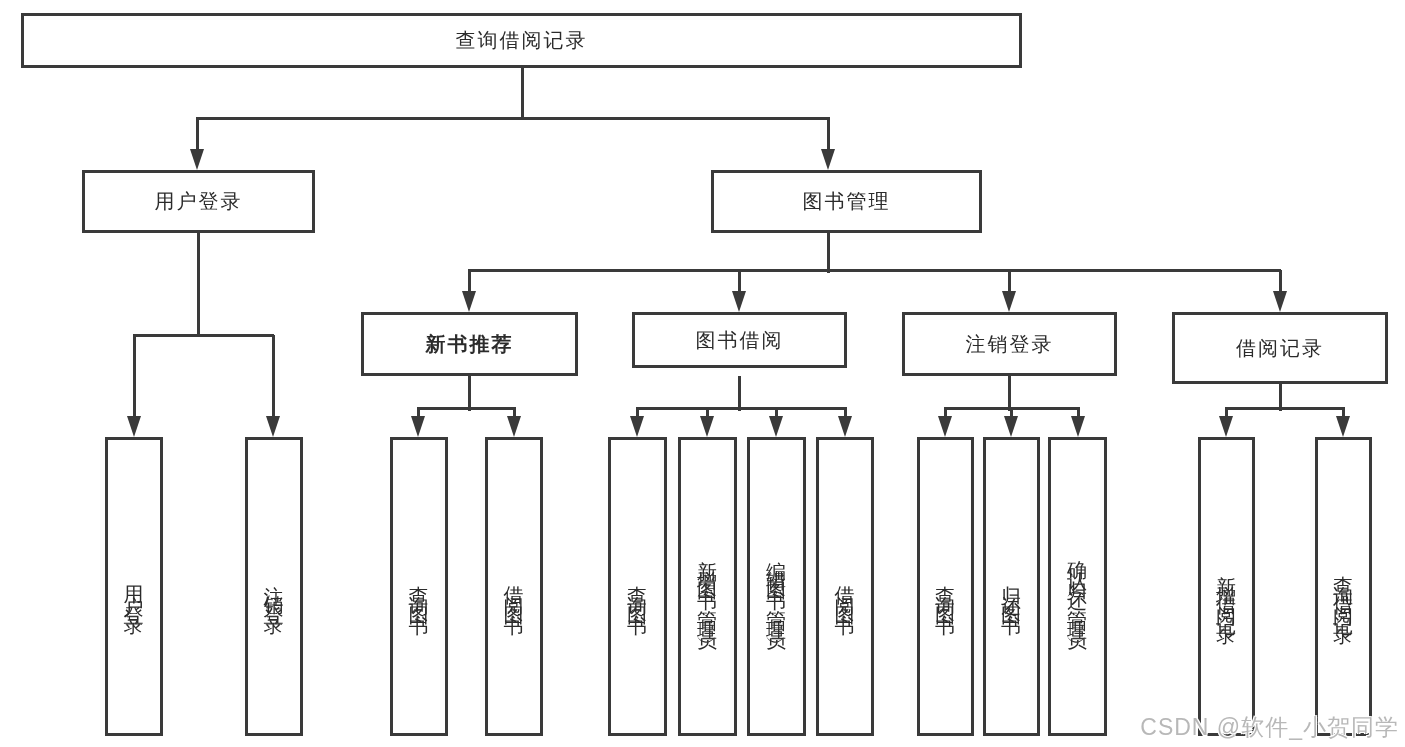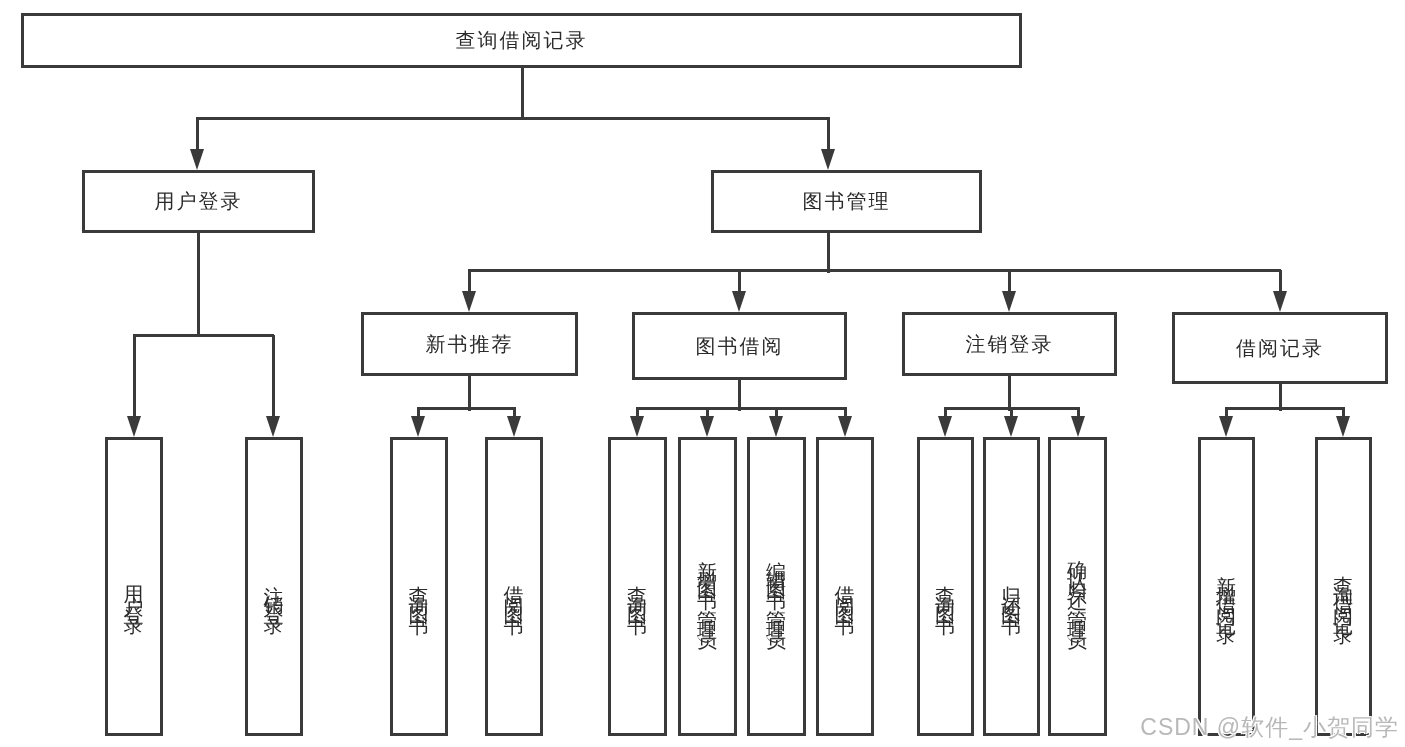--- a/index.html
+++ b/index.html
@@ -51,22 +51,22 @@
 </head>
 <body>
 
 <div class="canvas">
 
   <div class="box" style="left:21px;top:13px;width:1001px;height:55px;">查询借阅记录</div>
 
   <div class="box" style="left:82px;top:170px;width:233px;height:63px;">用户登录</div>
   <div class="box" style="left:711px;top:170px;width:271px;height:63px;">图书管理</div>
 
-  <div class="box" style="left:361px;top:312px;width:217px;height:64px;">新书推荐</div>
-  <div class="box" style="left:632px;top:312px;width:215px;height:68px;">图书借阅</div>
+  <div class="box" style="left:361px;top:312px;width:217px;height:64px;font-weight:bold;">新书推荐</div>
+  <div class="box" style="left:632px;top:312px;width:215px;height:56px;">图书借阅</div>
   <div class="box" style="left:902px;top:312px;width:215px;height:64px;">注销登录</div>
   <div class="box" style="left:1172px;top:312px;width:216px;height:72px;">借阅记录</div>
 
   <div class="box vbox" style="left:105px;top:437px;width:58px;height:299px;">用户登录</div>
   <div class="box vbox" style="left:245px;top:437px;width:58px;height:299px;">注销登录</div>
 
   <div class="box vbox" style="left:390px;top:437px;width:58px;height:299px;">查询图书</div>
   <div class="box vbox" style="left:485px;top:437px;width:58px;height:299px;">借阅图书</div>
 
   <div class="box vbox" style="left:608px;top:437px;width:59px;height:299px;">查询图书</div>

